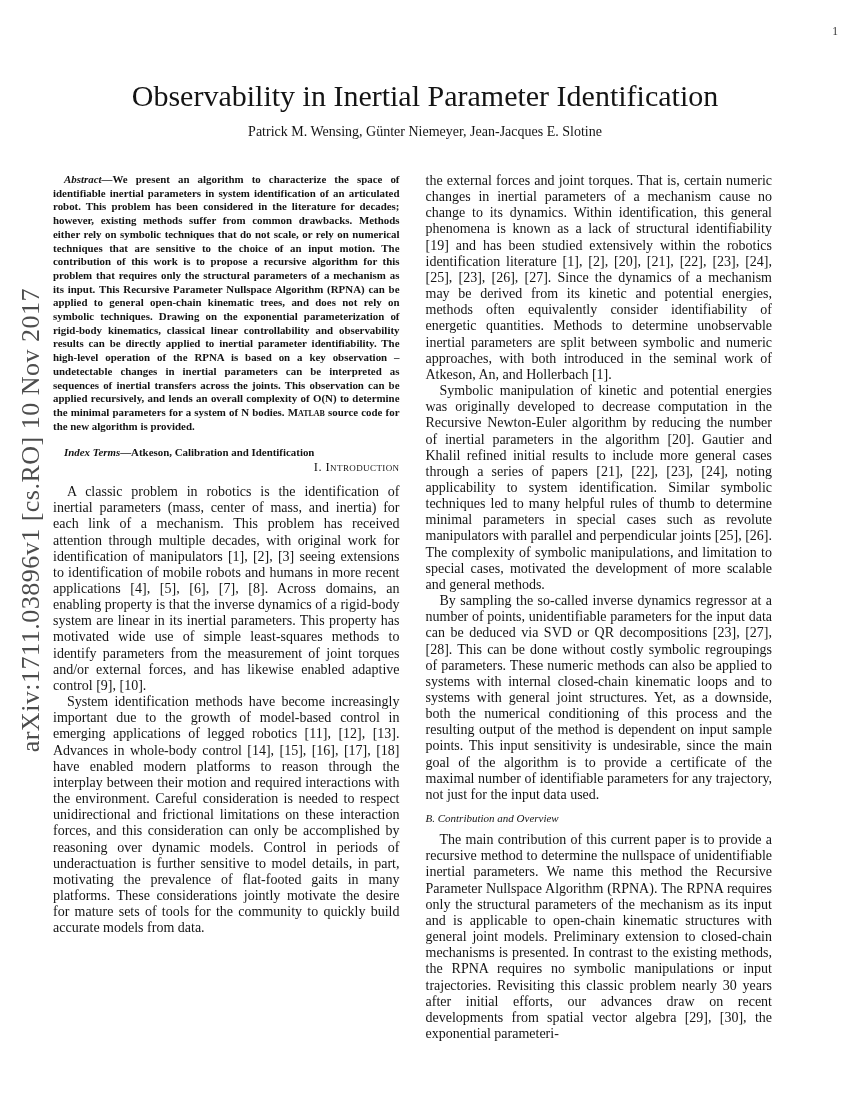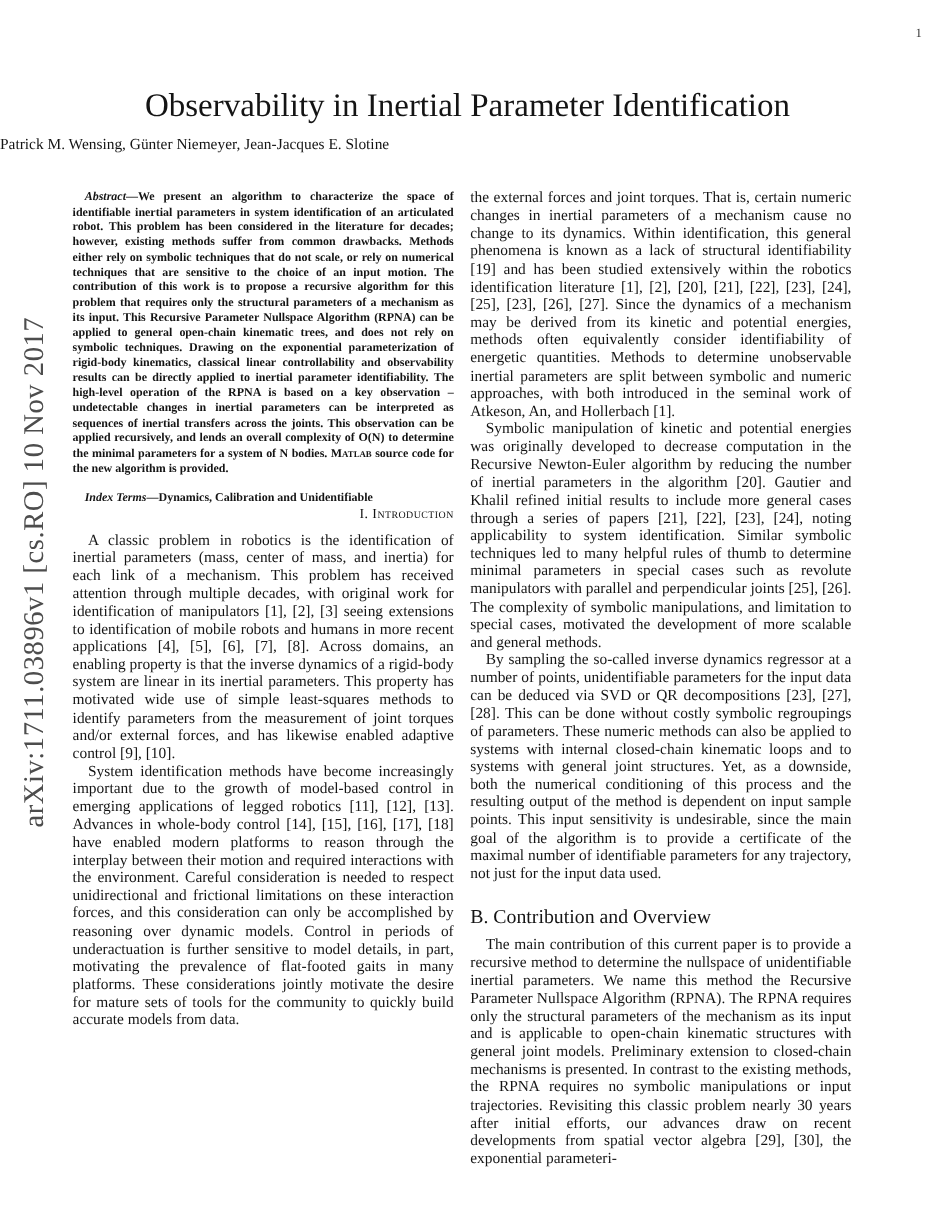--- a/index.html
+++ b/index.html
@@ -36,29 +36,29 @@
     top: 79px; left: 0;
     width: 100%;
     text-align: center;
     font-size: 30px;
     font-weight: normal;
   }
   .paper-authors {
     position: absolute;
     top: 124px; left: 0;
     width: 100%;
-    text-align: left;
+    text-align: center;
     font-size: 14px;
   }
   .columns {
     position: absolute;
-    top: 173px; left: 66px;
+    top: 173px; left: 53px;
     width: 719px;
     display: flex;
-    gap: 15px;
+    gap: 26px;
   }
   .col { width: 346.5px; }
   .abstract {
     font-size: 10.9px;
     font-weight: bold;
     line-height: 13.7px;
     text-align: justify;
     text-indent: 11px;
   }
   .abstract-label { font-style: italic; }
@@ -81,24 +81,25 @@
     letter-spacing: 0.4px;
   }
   .body-par {
     font-size: 14px;
     line-height: 16.15px;
     text-align: justify;
     text-indent: 14px;
   }
   .body-par.no-indent { text-indent: 0; }
   .subsection-heading {
-    margin-top: 20px;
+    margin-top: 9px;
     margin-bottom: 8px;
-    font-size: 18px;
+    font-size: 11px;
     font-weight: normal;
+    font-style: italic;
   }
 </style>
 </head>
 <body>
 
 <div class="page">
 
   <div class="page-number">1</div>
 
   <div class="arxiv-strip">arXiv:1711.03896v1 [cs.RO] 10 Nov 2017</div>
@@ -106,21 +107,21 @@
   <h1 class="paper-title">Observability in Inertial Parameter Identification</h1>
 
   <div class="paper-authors">Patrick M. Wensing, Günter Niemeyer, Jean-Jacques E. Slotine</div>
 
   <div class="columns">
 
     <div class="col">
 
       <p class="abstract"><span class="abstract-label">Abstract</span><span>—We present an algorithm to characterize the space of identifiable inertial parameters in system identification of an articulated robot. This problem has been considered in the literature for decades; however, existing methods suffer from common drawbacks. Methods either rely on symbolic techniques that do not scale, or rely on numerical techniques that are sensitive to the choice of an input motion. The contribution of this work is to propose a recursive algorithm for this problem that requires only the structural parameters of a mechanism as its input. This Recursive Parameter Nullspace Algorithm (RPNA) can be applied to general open-chain kinematic trees, and does not rely on symbolic techniques. Drawing on the exponential parameterization of rigid-body kinematics, classical linear controllability and observability results can be directly applied to inertial parameter identifiability. The high-level operation of the RPNA is based on a key observation – undetectable changes in inertial parameters can be interpreted as sequences of inertial transfers across the joints. This observation can be applied recursively, and lends an overall complexity of O(N) to determine the minimal parameters for a system of N bodies. </span><span class="smallcaps">Matlab</span><span> source code for the new algorithm is provided.</span></p>
 
-      <p class="index-terms"><span class="it-label">Index Terms</span><span>—Dynamics, Calibration and Unidentifiable</span></p>
+      <p class="index-terms"><span class="it-label">Index Terms</span><span>—Atkeson, Calibration and Identification</span></p>
 
       <h2 class="section-heading">I. Introduction</h2>
 
       <p class="body-par">A classic problem in robotics is the identification of inertial parameters (mass, center of mass, and inertia) for each link of a mechanism. This problem has received attention through multiple decades, with original work for identification of manipulators [1], [2], [3] seeing extensions to identification of mobile robots and humans in more recent applications [4], [5], [6], [7], [8]. Across domains, an enabling property is that the inverse dynamics of a rigid-body system are linear in its inertial parameters. This property has motivated wide use of simple least-squares methods to identify parameters from the measurement of joint torques and/or external forces, and has likewise enabled adaptive control [9], [10].</p>
 
       <p class="body-par">System identification methods have become increasingly important due to the growth of model-based control in emerging applications of legged robotics [11], [12], [13]. Advances in whole-body control [14], [15], [16], [17], [18] have enabled modern platforms to reason through the interplay between their motion and required interactions with the environment. Careful consideration is needed to respect unidirectional and frictional limitations on these interaction forces, and this consideration can only be accomplished by reasoning over dynamic models. Control in periods of underactuation is further sensitive to model details, in part, motivating the prevalence of flat-footed gaits in many platforms. These considerations jointly motivate the desire for mature sets of tools for the community to quickly build accurate models from data.</p>
 
 
 
     </div>

